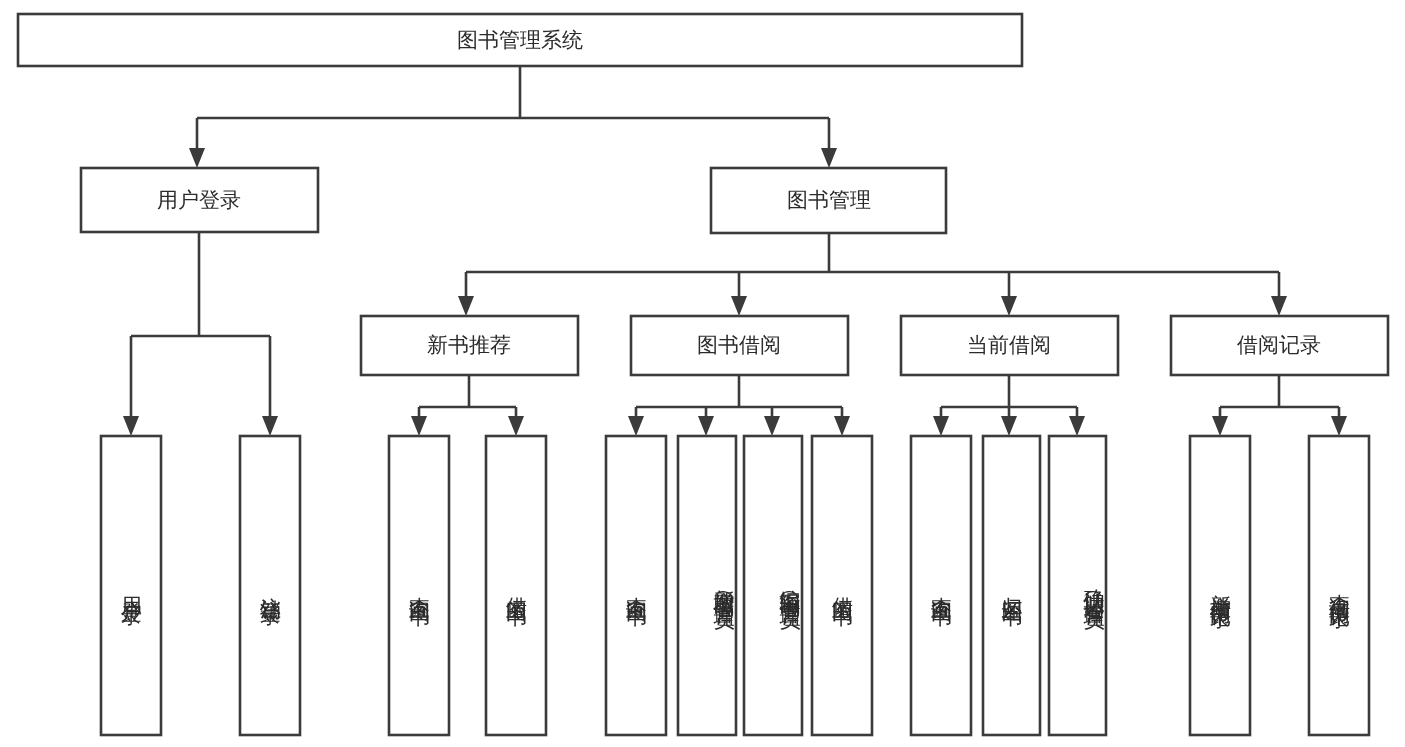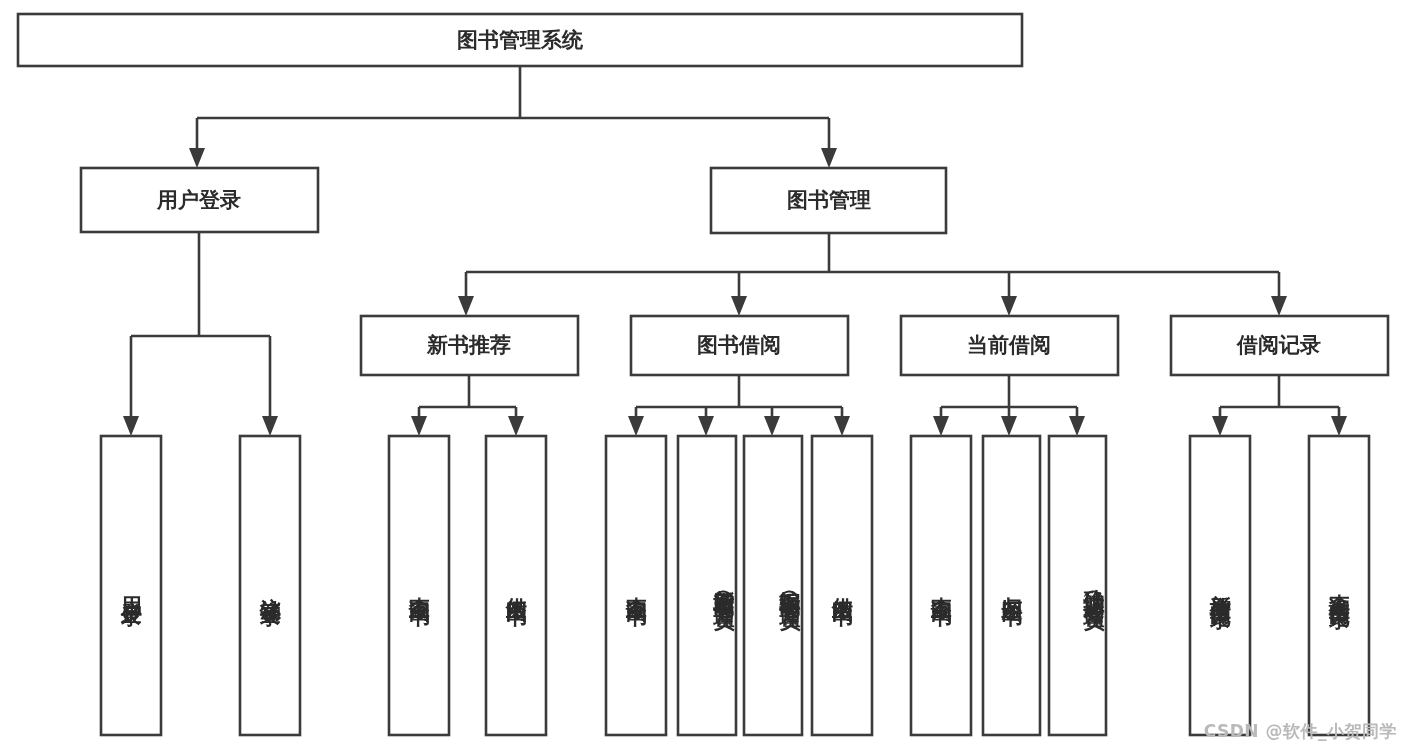--- a/index.html
+++ b/index.html
@@ -11,21 +11,20 @@
     width: 1405px;
     height: 747px;
     font-family: "DejaVu Sans", "Liberation Sans", sans-serif;
     overflow: hidden;
   }
   #diagram-root {
     position: relative;
     width: 1405px;
     height: 747px;
     background: #ffffff;
-    font-weight: bold;
   }
   svg#flow-svg {
     position: absolute;
     left: 0;
     top: 0;
     width: 1405px;
     height: 747px;
     display: block;
   }
   .node-box {
@@ -222,15 +221,14 @@
   <div class="vlabel" style="left:744px; top:440px; width:58px; height:291px; align-items:flex-start;">编辑图书（管理员）</div>
   <div class="vlabel" style="left:812px; top:436px; width:60px; height:299px;">借阅图书</div>
 
   <div class="vlabel" style="left:911px; top:436px; width:60px; height:299px;">查询图书</div>
   <div class="vlabel" style="left:983px; top:436px; width:57px; height:299px;">归还图书</div>
   <div class="vlabel" style="left:1049px; top:440px; width:57px; height:291px; align-items:flex-start;">确认归还（管理员）</div>
 
   <div class="vlabel" style="left:1190px; top:436px; width:60px; height:299px;">新增借阅记录</div>
   <div class="vlabel" style="left:1309px; top:436px; width:60px; height:299px;">查询借阅记录</div>
 
-  <div class="watermark">CSDN @软件_小贺同学</div>
 
 </div>
 
 </body></html>

